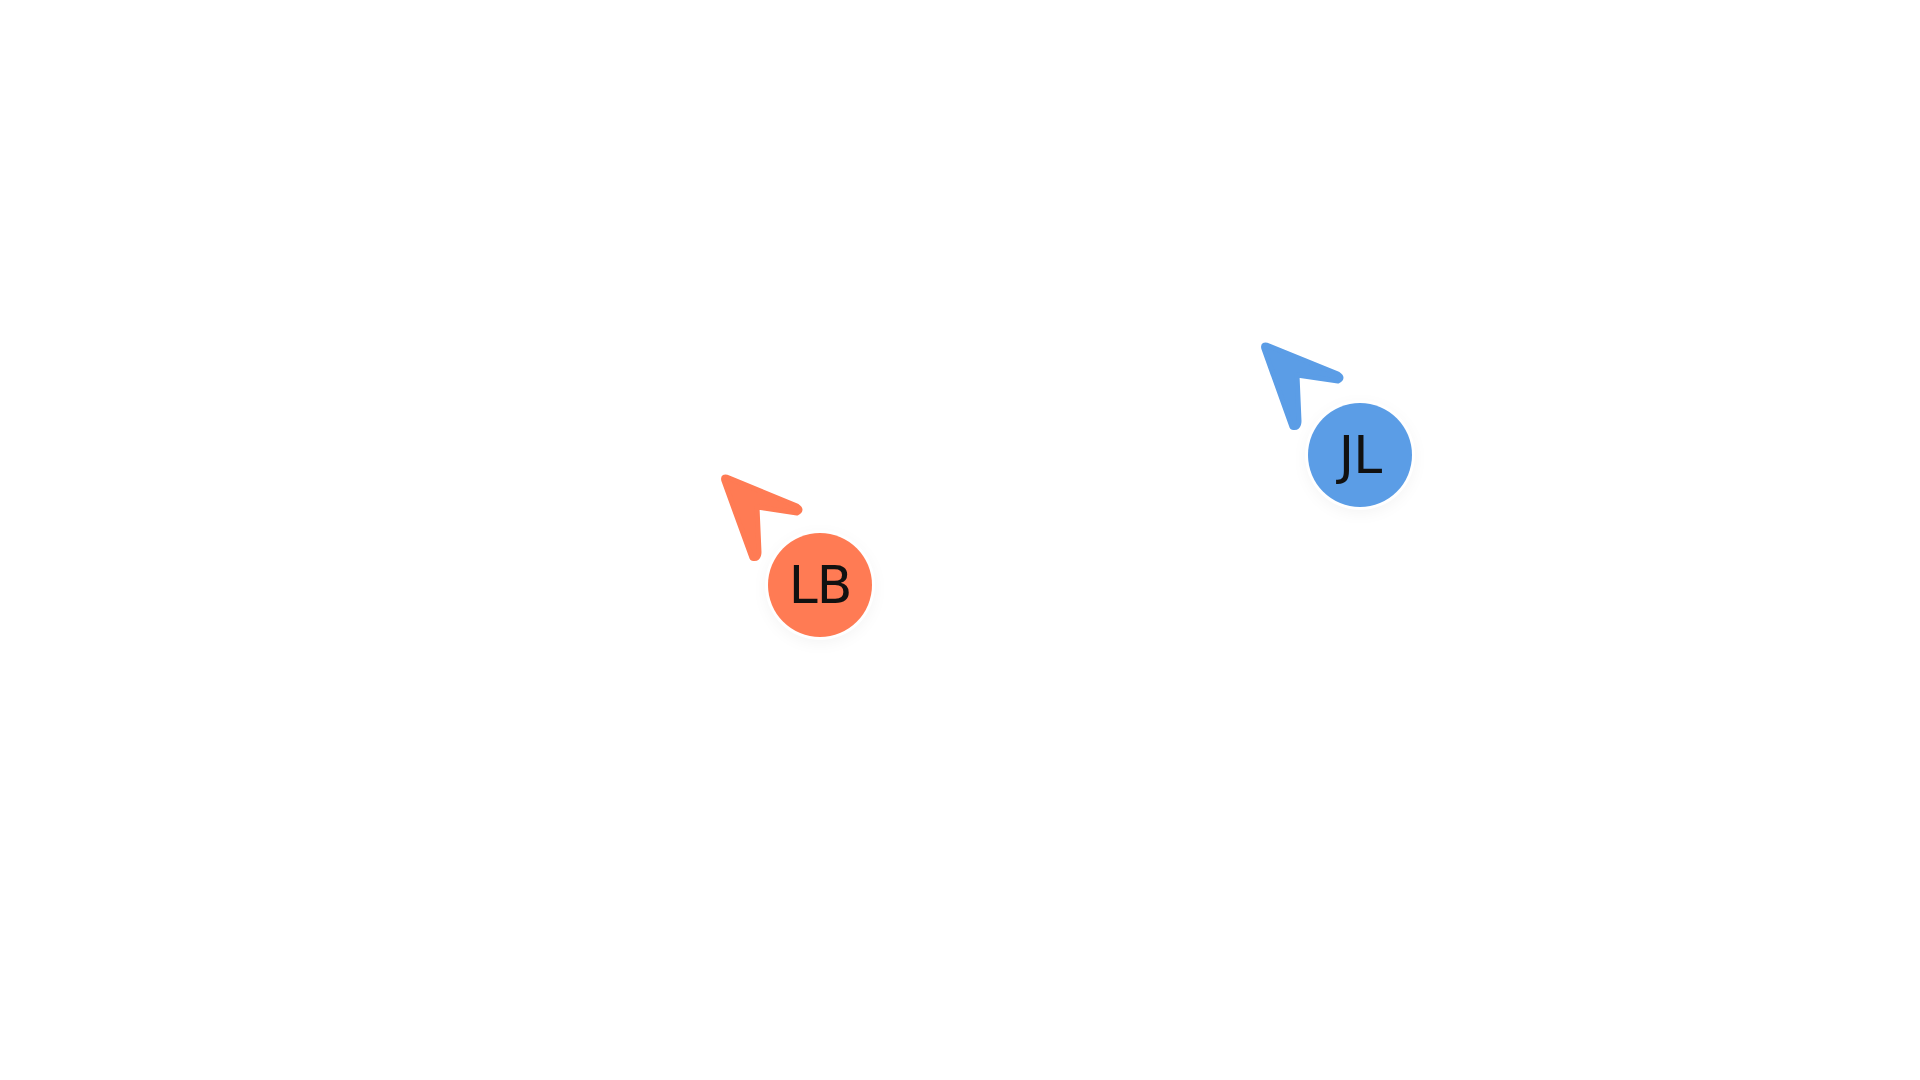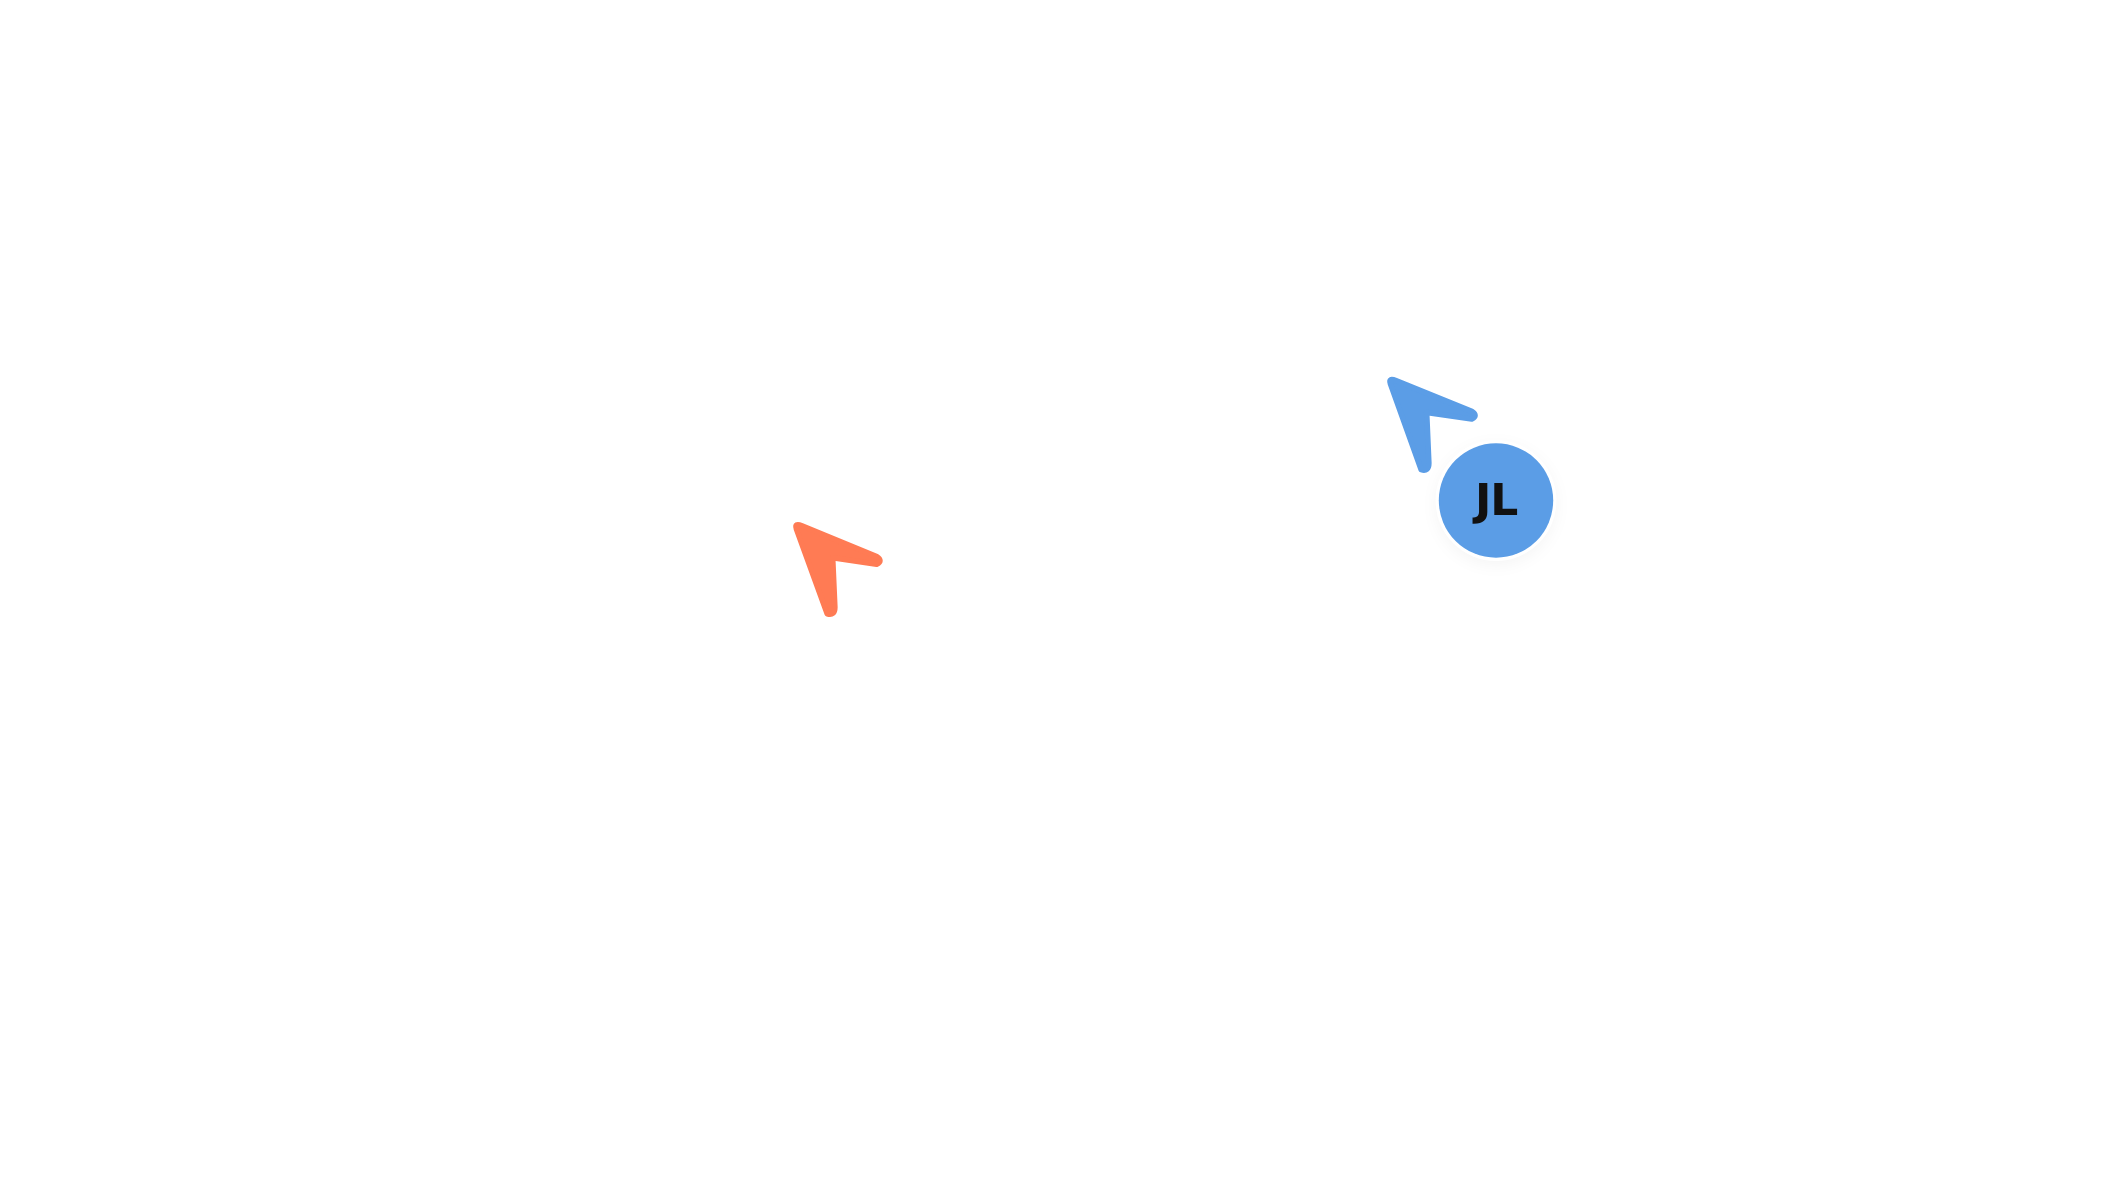--- a/index.html
+++ b/index.html
@@ -6,32 +6,35 @@
   body {
     width: 1920px; height: 1080px; background: #ffffff;
     position: relative; overflow: hidden;
     font-family: "DejaVu Sans", sans-serif;
   }
   .cursor-group { position: absolute; left: 0; top: 0; width: 1920px; height: 1080px; pointer-events: none; }
   .cursor-arrow { position: absolute; overflow: visible; }
   .avatar {
     position: absolute; width: 104px; height: 104px; border-radius: 50%;
     display: flex; align-items: center; justify-content: center;
-    color: #111111; font-weight: bold; font-size: 40px; letter-spacing: -1px;
+    color: #111111; font-weight: normal; font-size: 52px; letter-spacing: -1px;
     box-shadow: 0 0 0 3px #ffffff, 0 4px 18px rgba(0,0,0,0.06);
     pointer-events: auto;
   }
 </style>
 </head>
 <body>
 
 <div class="cursor-group">
   <svg class="cursor-arrow" style="left:0;top:0;" width="1920" height="1080">
     <path d="M724 481 Q722 475 729 478 L797 506 Q803 510 797 513 L757 507 L759 552 Q759 560 752 558 Z" fill="#ff7b54" stroke="#ff7b54" stroke-width="5" stroke-linejoin="round"></path>
   </svg>
+  <div class="avatar" style="left:768px;top:533px;background:#ff7b54;">
+    <span>LB</span>
+  </div>
 </div>
 
 <div class="cursor-group">
   <svg class="cursor-arrow" style="left:0;top:0;" width="1920" height="1080">
     <path d="M1264 349 Q1262 343 1269 346 L1338 374 Q1344 378 1338 381 L1297 375 L1299 421 Q1299 429 1292 427 Z" fill="#5b9de6" stroke="#5b9de6" stroke-width="5" stroke-linejoin="round"></path>
   </svg>
   <div class="avatar" style="left:1308px;top:403px;background:#5b9de6;">
     <span>JL</span>
   </div>
 </div>

